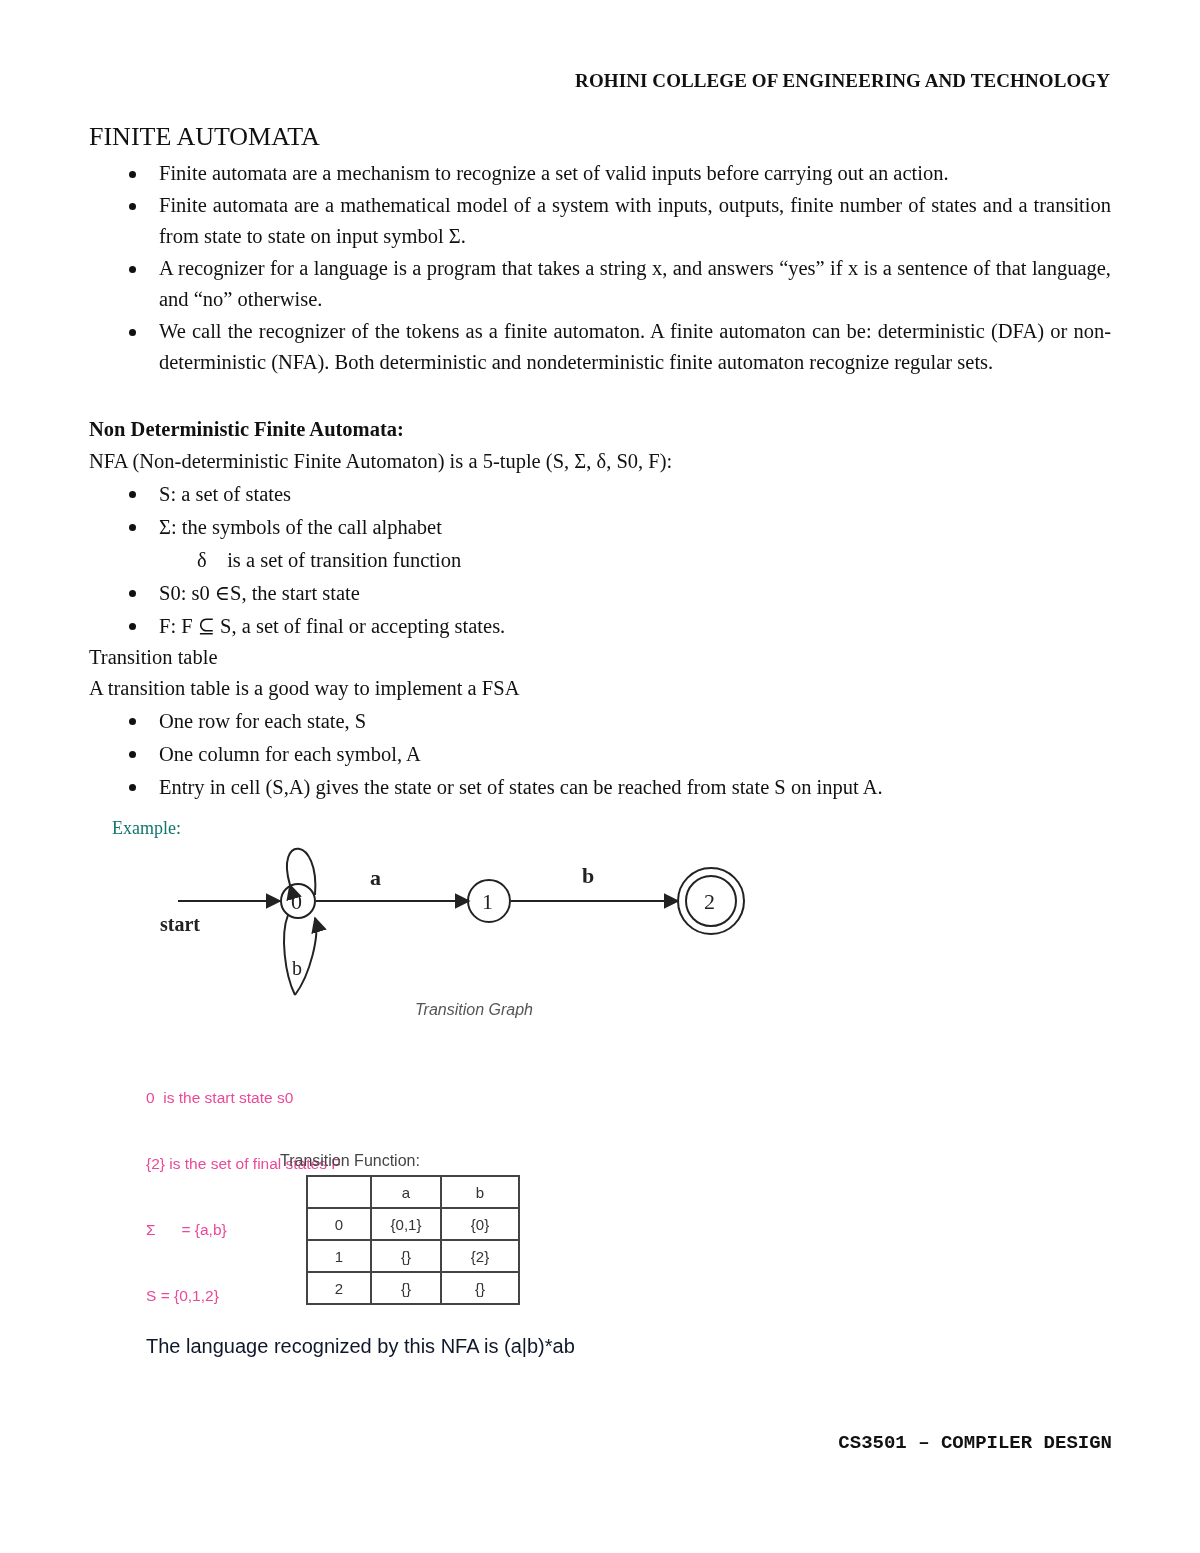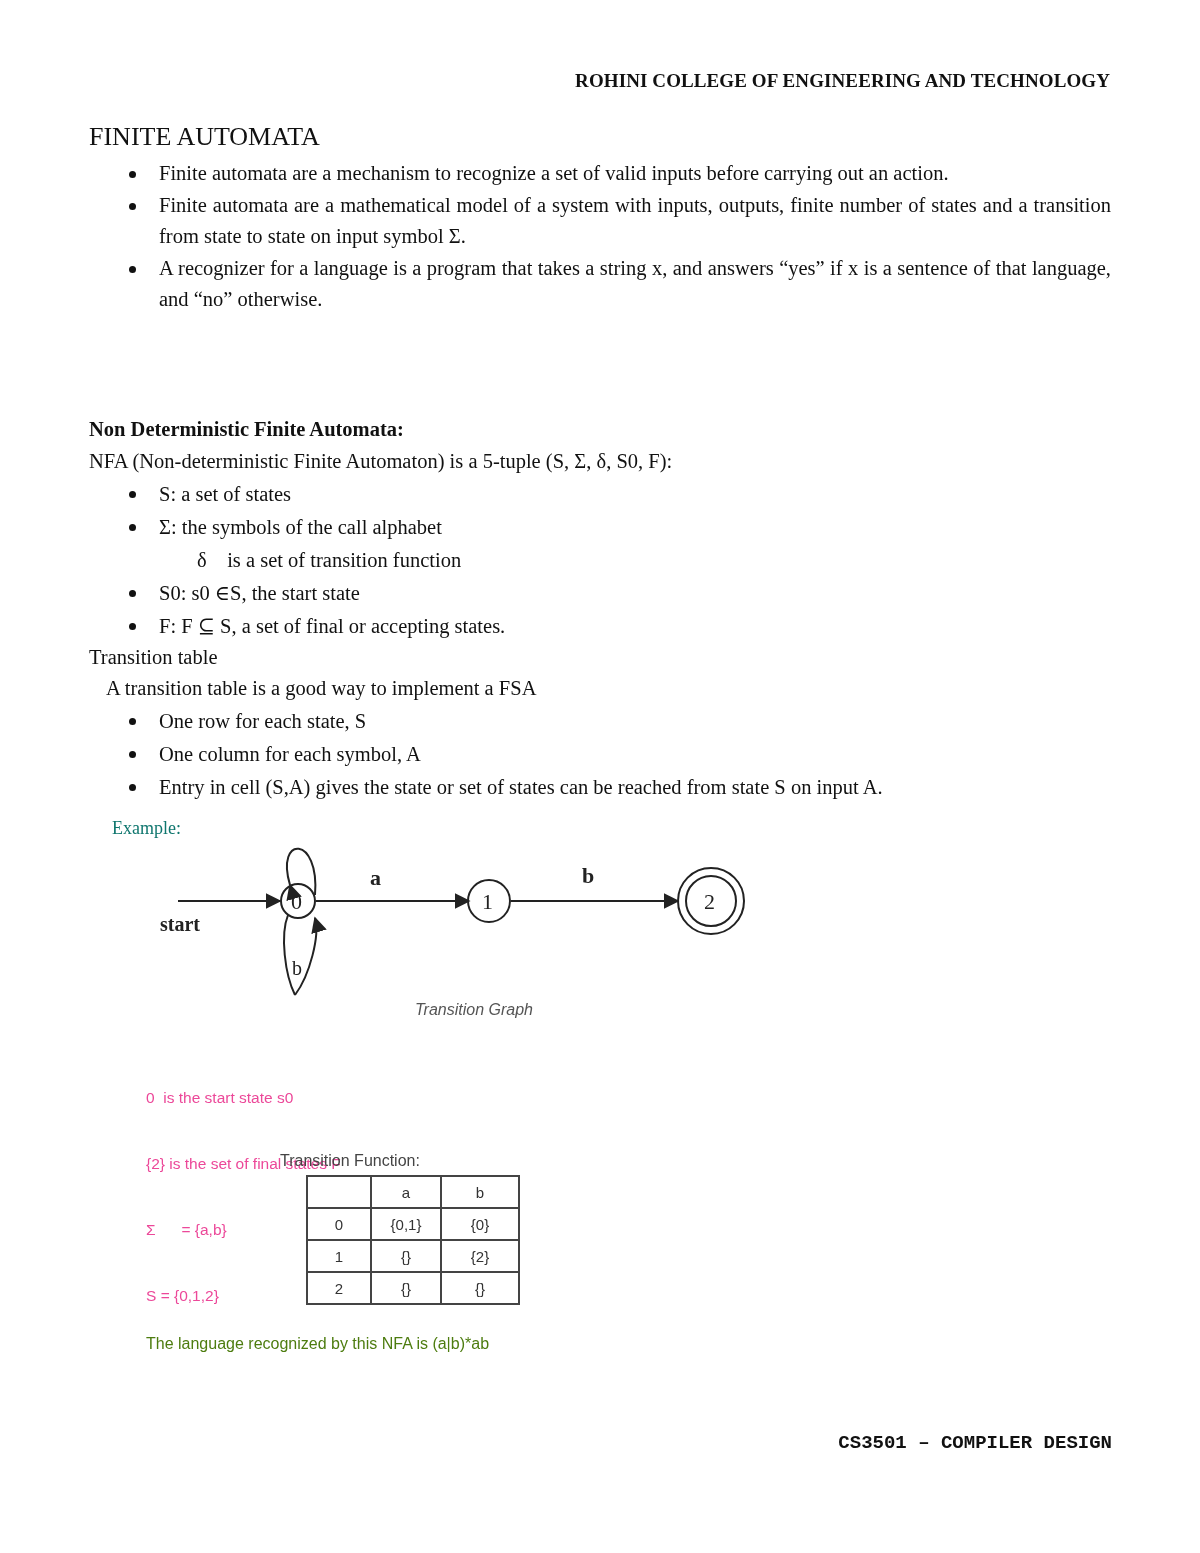--- a/index.html
+++ b/index.html
@@ -23,36 +23,37 @@
 <body>
 
 <div class="abs header">ROHINI COLLEGE OF ENGINEERING AND TECHNOLOGY</div>
 
 <div class="abs title">FINITE AUTOMATA</div>
 
 <ul class="abs bul txt justify" style="left:89px; top:158px; width:1022px;">
   <li>Finite automata are a mechanism to recognize a set of valid inputs before carrying out an action.</li>
   <li>Finite automata are a mathematical model of a system with inputs, outputs, finite number of states and a transition from state to state on input symbol Σ.</li>
   <li>A recognizer for a language is a program that takes a string x, and answers “yes” if x is a sentence of that language, and “no” otherwise.</li>
+  <li>We call the recognizer of the tokens as a finite automaton. A finite automaton can be: deterministic (DFA) or non-deterministic (NFA). Both deterministic and nondeterministic finite automaton recognize regular sets.</li>
 </ul>
 
 <div class="abs txt bold" style="left:89px; top:414px;">Non Deterministic Finite Automata:</div>
 <div class="abs txt" style="left:89px; top:446px;">NFA (Non-deterministic Finite Automaton) is a 5-tuple (S, Σ, δ, S0, F):</div>
 
 <ul class="abs bul txt" style="left:89px; top:478px; width:1022px; line-height:33px;">
   <li>S: a set of states</li>
   <li>Σ: the symbols of the call alphabet</li>
   <li class="no-bullet" style="padding-left:108px;"><span style="white-space:pre;">δ    is a set of transition function</span></li>
   <li>S0: s0 ∈S, the start state</li>
   <li>F: F ⊆ S, a set of final or accepting states.</li>
 </ul>
 <style>ul.bul li.no-bullet::before { display:none; }</style>
 
 <div class="abs txt" style="left:89px; top:642px;">Transition table</div>
-<div class="abs txt" style="left:106px; top:673px;">A transition table is a good way to implement a FSA</div>
+<div class="abs txt" style="left:89px; top:673px;">A transition table is a good way to implement a FSA</div>
 
 <ul class="abs bul txt" style="left:89px; top:705px; width:1022px; line-height:33px;">
   <li>One row for each state, S</li>
   <li>One column for each symbol, A</li>
   <li>Entry in cell (S,A) gives the state or set of states can be reached from state S on input A.</li>
 </ul>
 
 <div class="abs" style="left:112px; top:818px; font-size:18px; color:#0f766e;">Example:</div>
 
 <svg class="abs" style="left:140px; top:835px;" width="630" height="200">
@@ -117,15 +118,15 @@
     <td>{2}</td>
   </tr>
   <tr>
     <td>2</td>
     <td>{}</td>
     <td>{}</td>
   </tr>
 </tbody>
   </table>
 
-<div class="abs sans" style="left:146px; top:1335px; font-size:16px; color:#4d7c0f;">The language recognized by this NFA is (a|b)*ab</div>
+<div class="abs sans" style="left:146px; top:1335px; font-size:20px; color:#0f172a;">The language recognized by this NFA is (a|b)*ab</div>
 
 <div class="abs footer">CS3501 – COMPILER DESIGN</div>
 
 </body></html>

